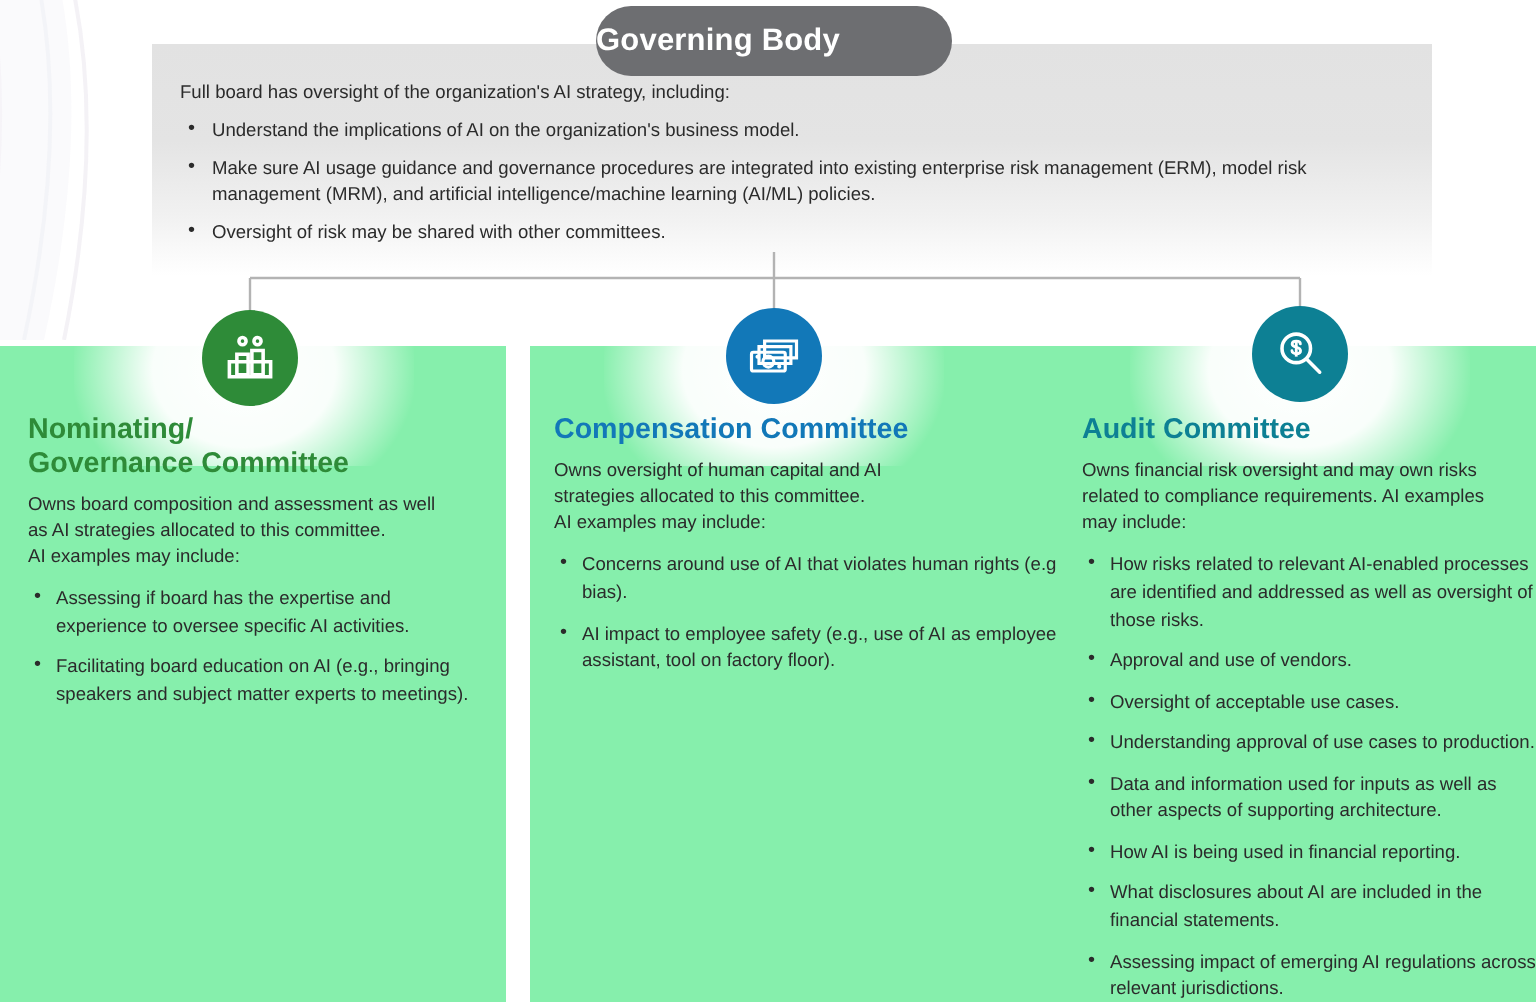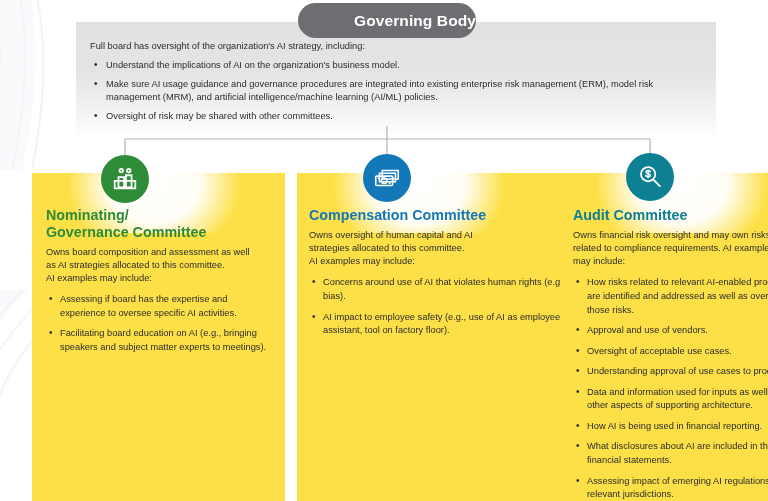--- a/index.html
+++ b/index.html
@@ -58,21 +58,21 @@
   #title-pill {
     position: absolute;
     left: 298px;
     top: 3px;
     width: 178px;
     height: 35px;
     background: #6d6e71;
     border-radius: 18px;
     display: flex;
     align-items: center;
-    justify-content: flex-end;
+    justify-content: flex-start;
     z-index: 6;
   }
   #title-pill .pill-text {
     color: #ffffff;
     font-size: 15.5px;
     font-weight: bold;
     letter-spacing: .1px;
     white-space: nowrap;
   }
 
@@ -119,23 +119,22 @@
     width: 768px;
     height: 501px;
     pointer-events: none;
     z-index: 2;
   }
 
   
   .card {
     position: absolute;
     top: 173px;
-    background: #fde047;
+    background: #86efac;
     overflow: hidden;
-    margin-left: 32px;
   }
   #card-nominating {
     left: 0px;
     width: 253px;
     height: 328px;
   }
   #card-compensation {
     left: 265px;
     width: 283px;
     height: 328px;

